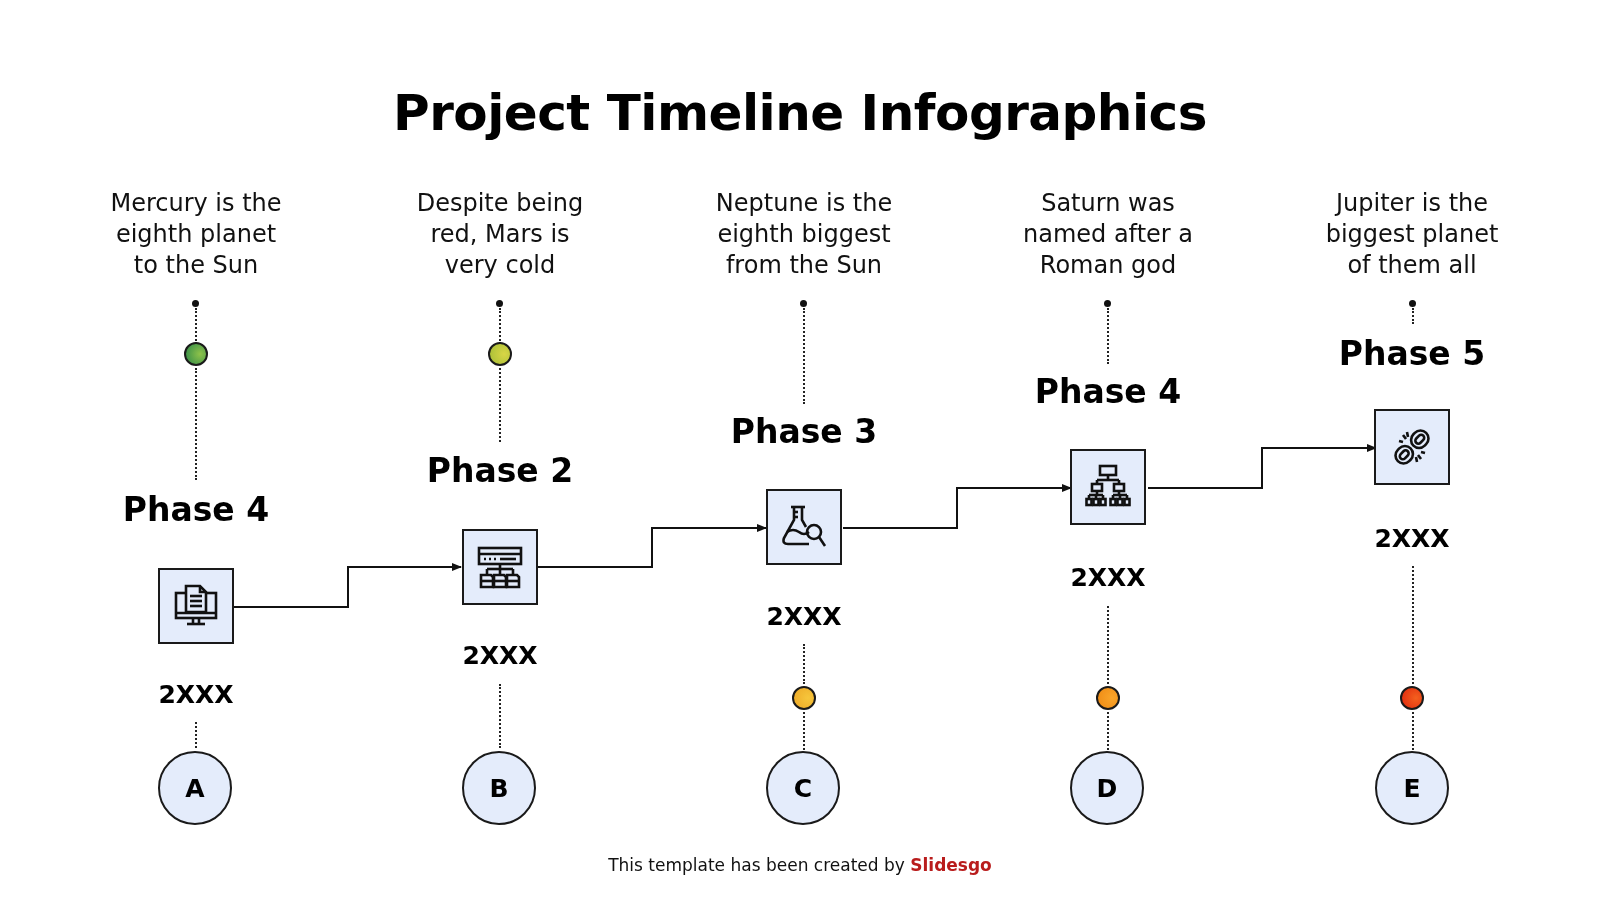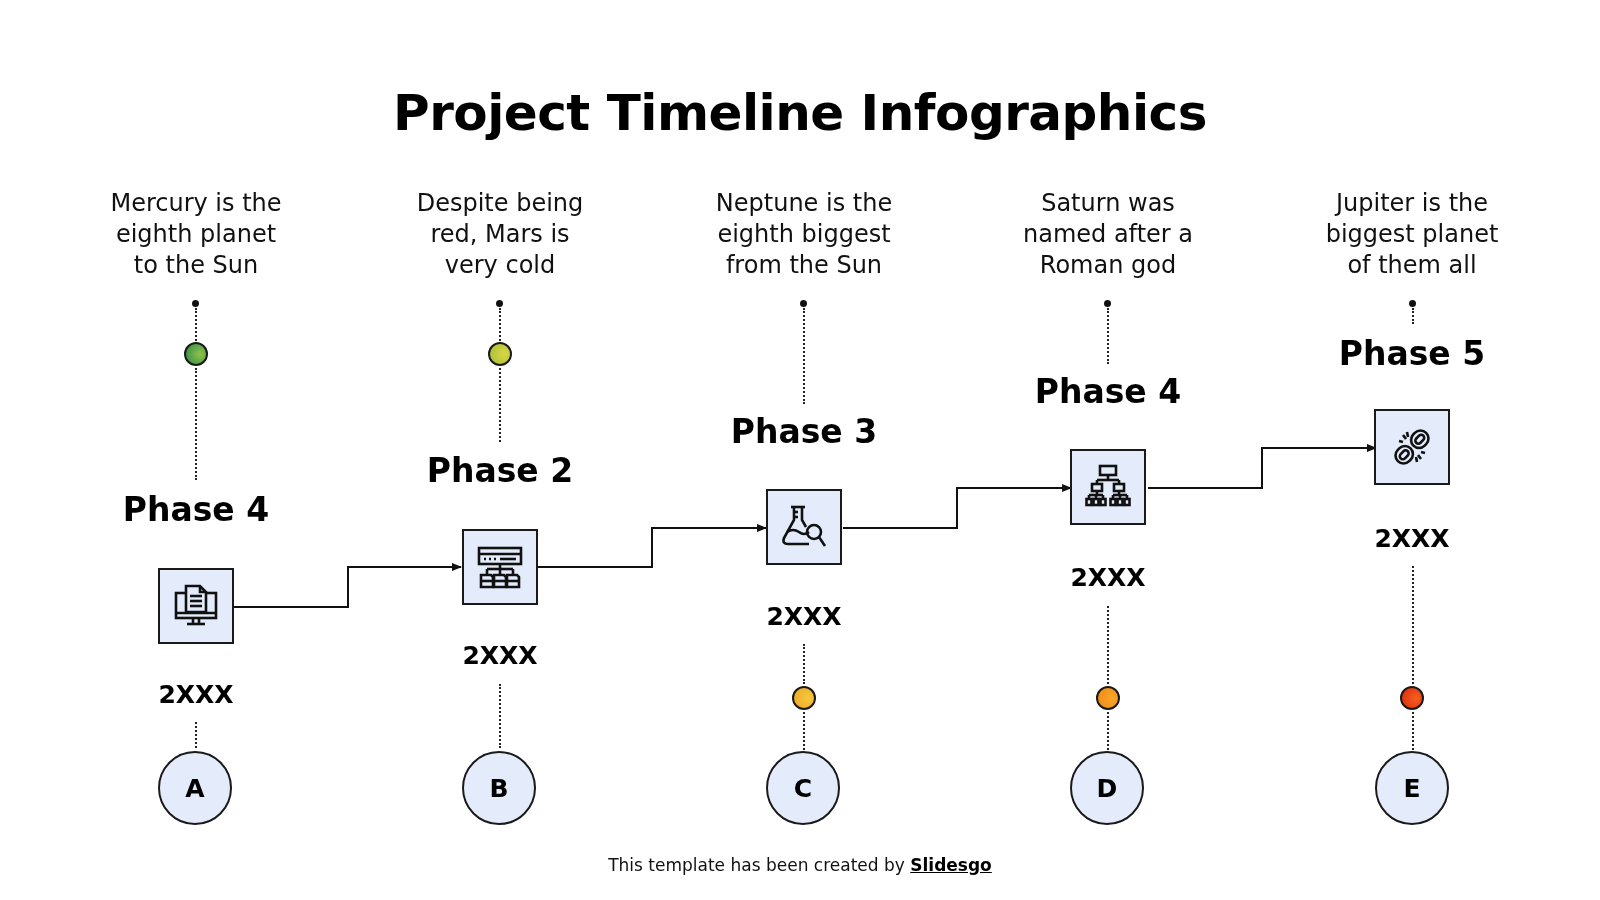--- a/index.html
+++ b/index.html
@@ -50,21 +50,21 @@
   .vdots {
     position: absolute; width: 0; border-left: 2px dotted #222;
   }
 
   svg.connectors { position: absolute; left: 0; top: 0; width: 1600px; height: 900px; pointer-events: none; }
 
   .footer {
     position: absolute; left: 0; top: 855px; width: 1600px; text-align: center;
     font-family: "DejaVu Sans", sans-serif; font-size: 17px; color: #111;
   }
-  .footer a { color: #000000; font-weight: bold; text-decoration: underline; }
+  .footer a { color: #b91c1c; font-weight: bold; }
 </style>
 </head>
 <body>
 
 <h1 class="title">Project Timeline Infographics</h1>
 
 <svg class="connectors" viewBox="0 0 1600 900">
   <defs>
     <marker id="arrow" markerWidth="10" markerHeight="10" refX="9" refY="5" orient="auto" markerUnits="userSpaceOnUse">
       <path d="M0,1 L10,5 L0,9 Z" fill="#111"></path>

